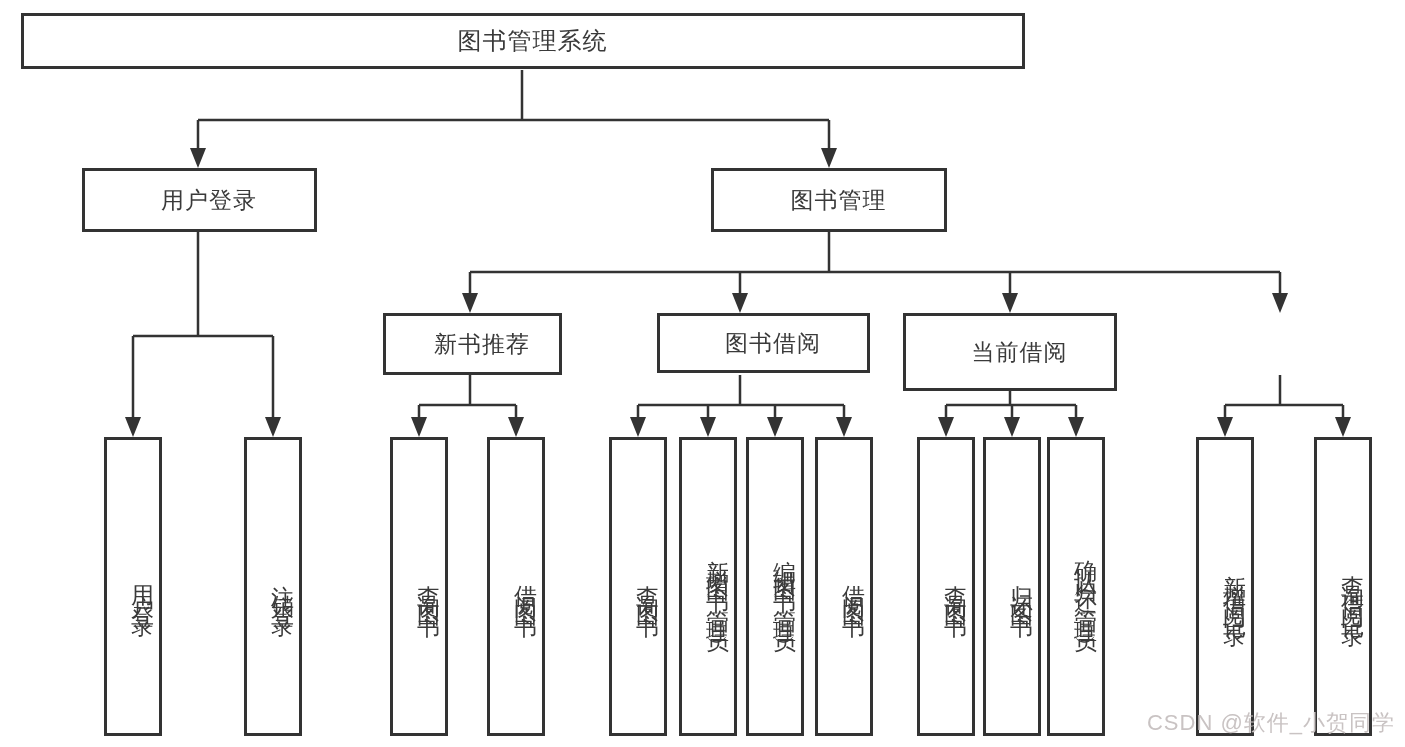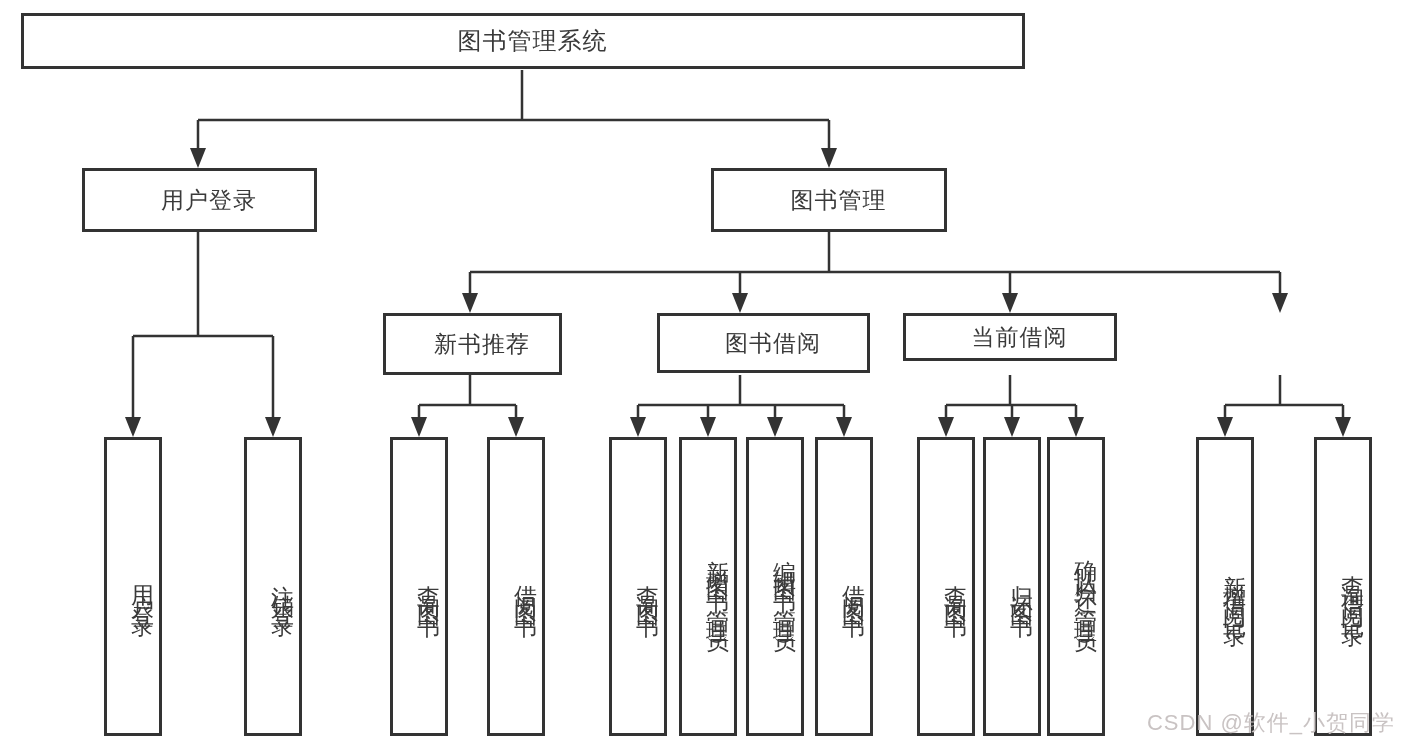--- a/index.html
+++ b/index.html
@@ -78,21 +78,21 @@
              M1335 417 L1351 417 L1343 437 Z" fill="#333333" stroke="none"></path>
   </svg>
 
   <div class="node top" style="left:21px;top:13px;width:1004px;height:56px;">图书管理系统</div>
 
   <div class="node lvl" style="left:82px;top:168px;width:235px;height:64px;">用户登录</div>
   <div class="node lvl" style="left:711px;top:168px;width:236px;height:64px;">图书管理</div>
 
   <div class="node lvl" style="left:383px;top:313px;width:179px;height:62px;">新书推荐</div>
   <div class="node lvl" style="left:633px;top:313px;width:213px;height:60px;margin-left:24px;">图书借阅</div>
-  <div class="node lvl" style="left:903px;top:313px;width:214px;height:48px;">当前借阅</div>
+  <div class="node lvl" style="left:903px;top:313px;width:214px;height:78px;">当前借阅</div>
 
   <div class="node leaf" style="left:104px;">用户登录</div>
   <div class="node leaf" style="left:244px;">注销登录</div>
 
   <div class="node leaf" style="left:390px;">查询图书</div>
   <div class="node leaf" style="left:487px;">借阅图书</div>
 
   <div class="node leaf" style="left:609px;">查询图书</div>
   <div class="node leaf" style="left:679px;">新增图书（管理员）</div>
   <div class="node leaf" style="left:746px;">编辑图书（管理员）</div>

